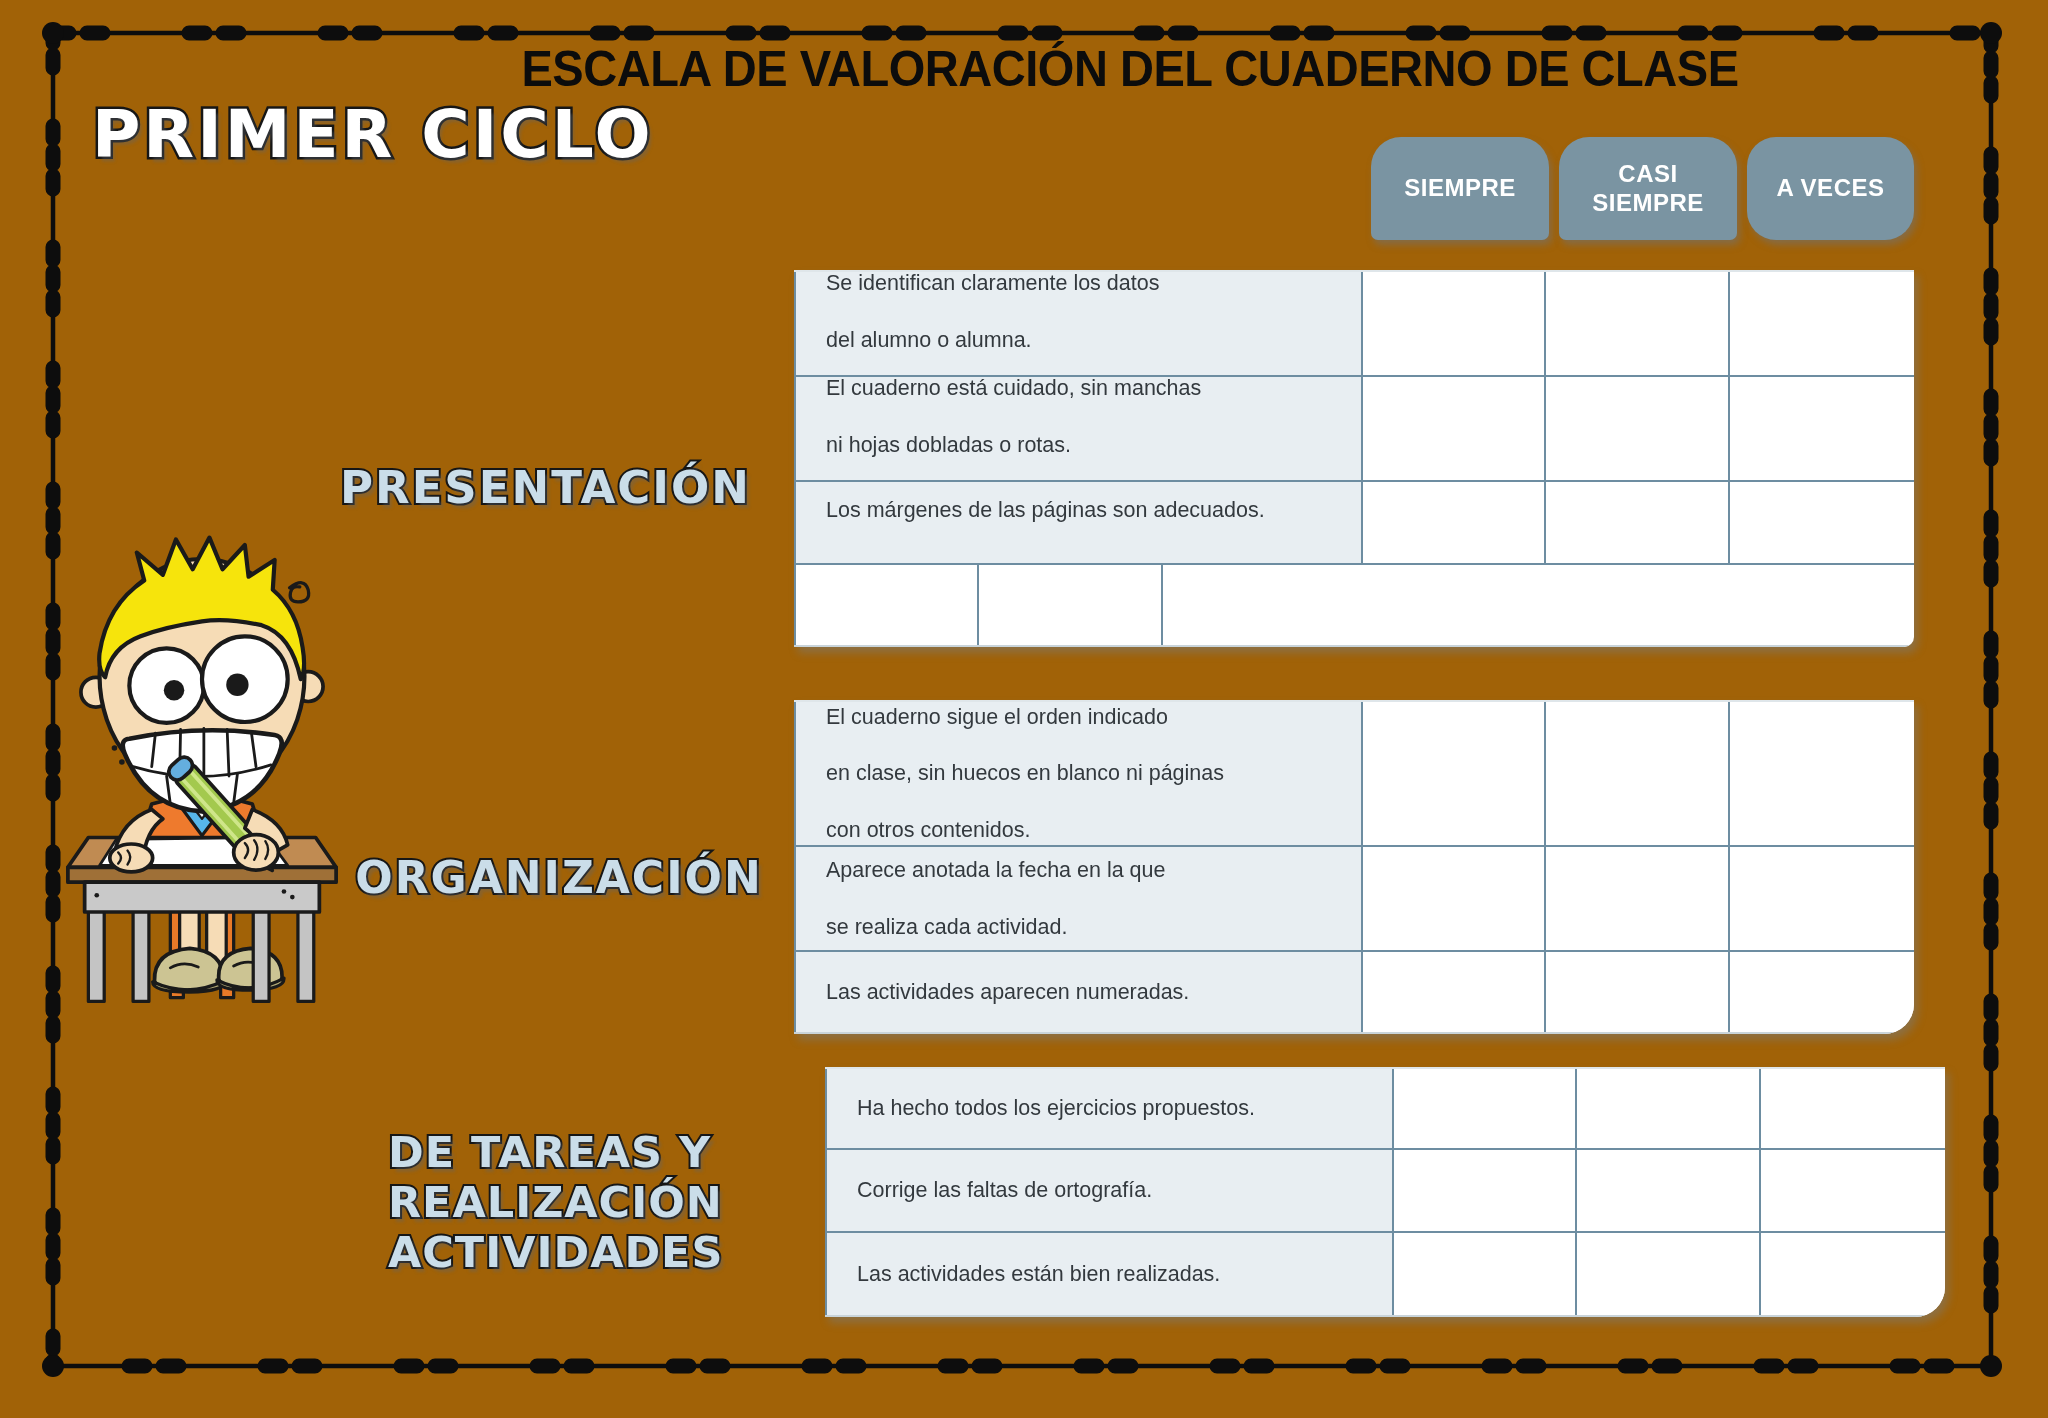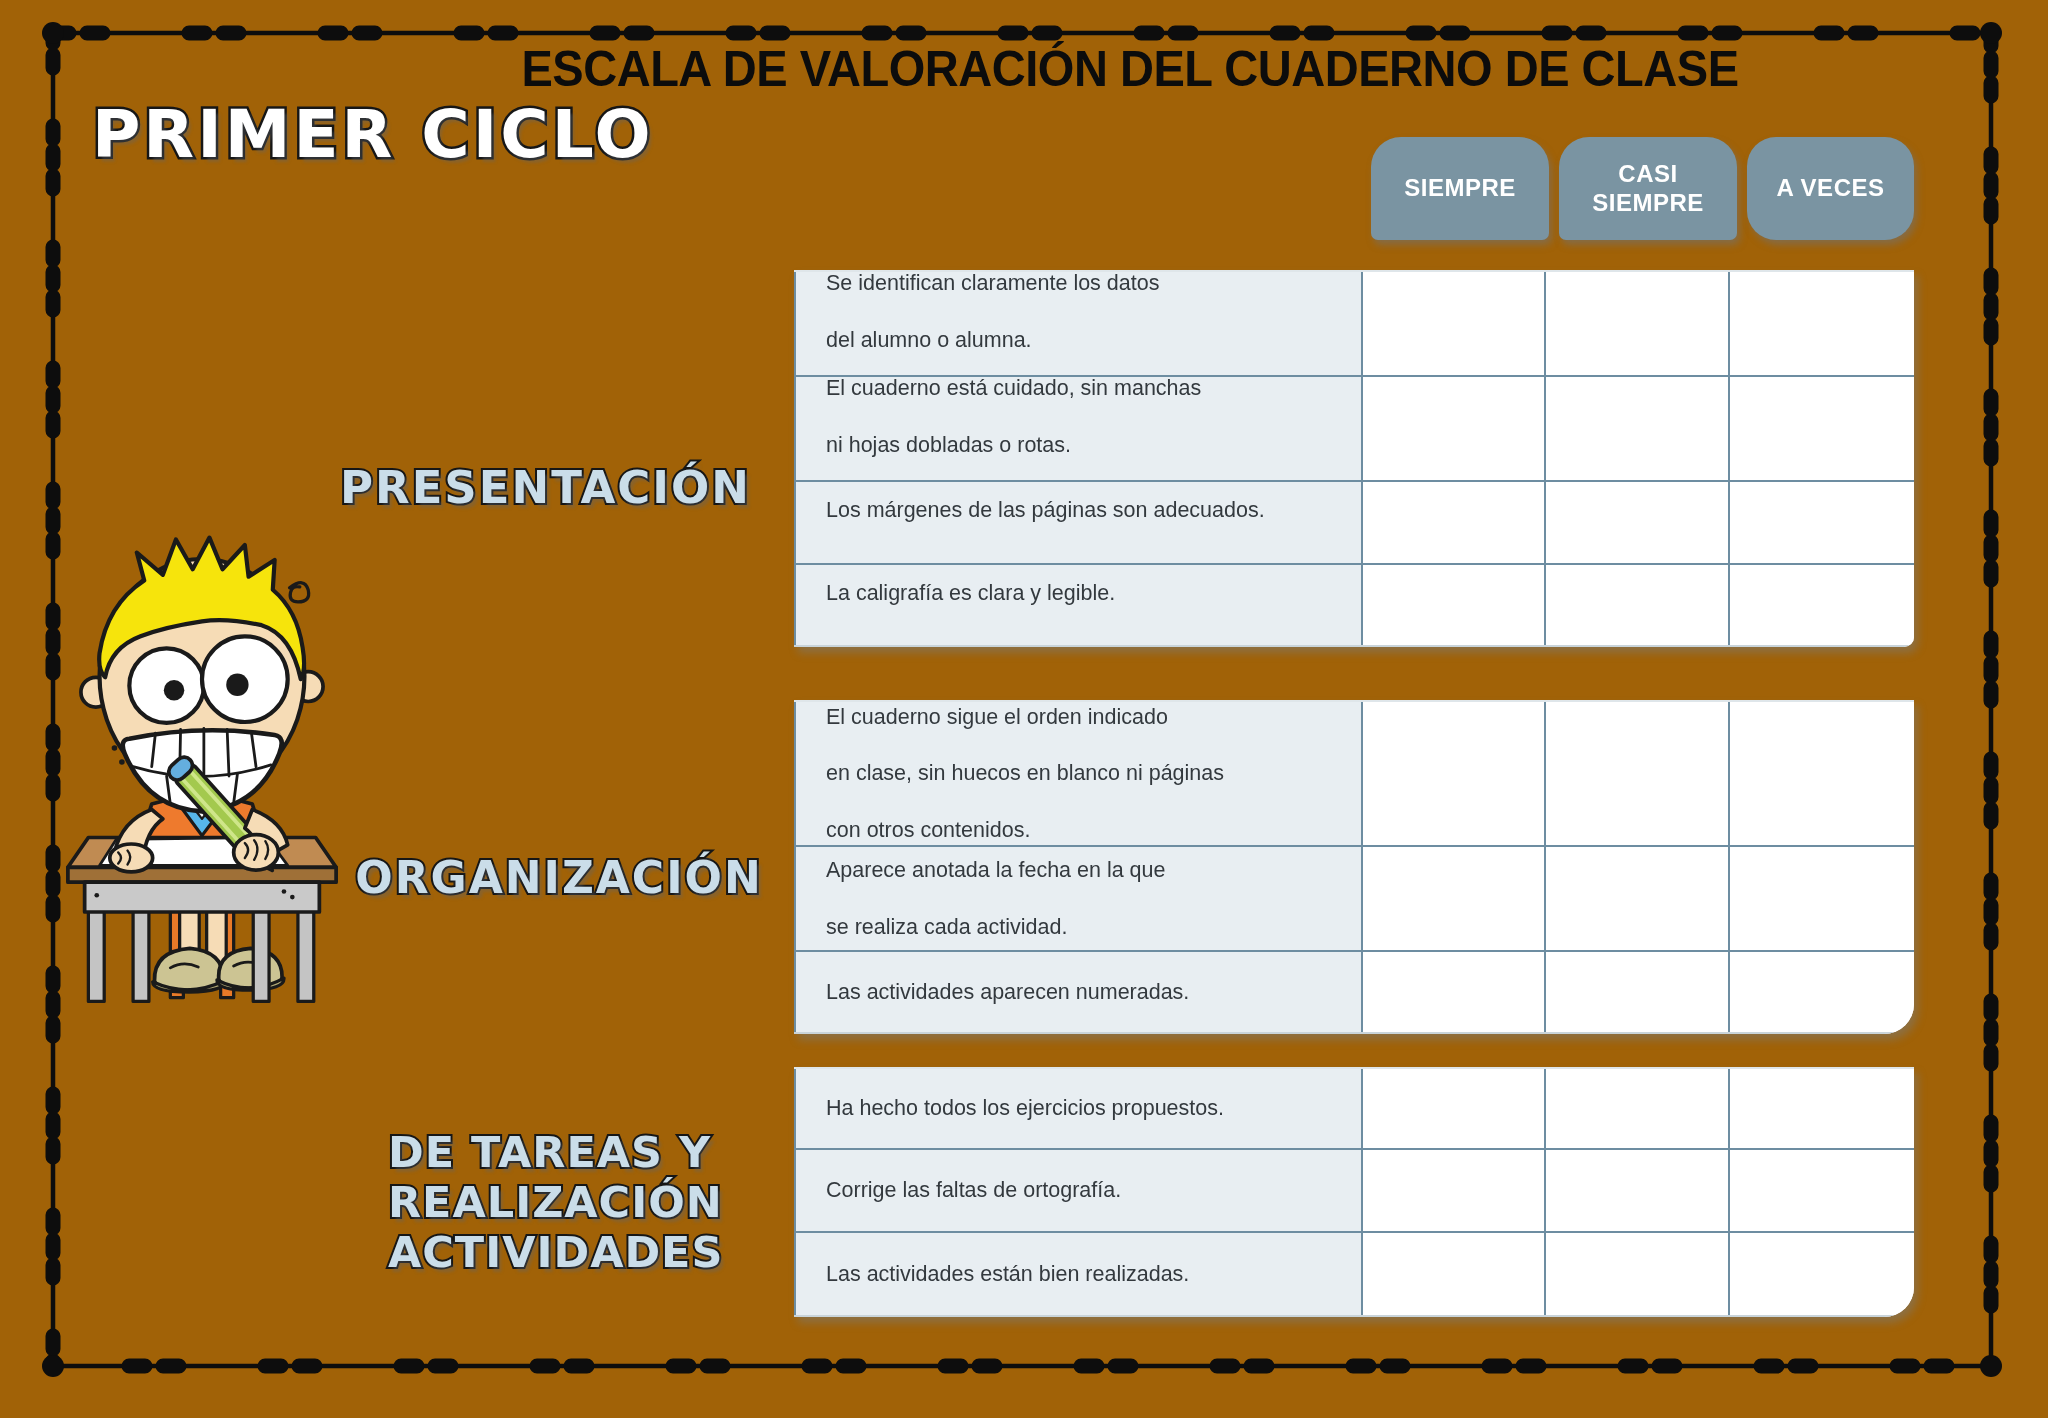--- a/index.html
+++ b/index.html
@@ -45,21 +45,21 @@
   .cell{border-left:2px solid var(--grid_line);box-sizing:border-box;gap:24px;}
   .cell.text{width:567px;background:var(--criterion_bg);display:flex;flex-direction:column;
     justify-content:center;padding-left:30px;font-size:21.5px;line-height:1.5;color:var(--body_text);}
   .cell.text span{display:block;}
   .c-a{width:183px;background:#fff;}
   .c-b{width:184px;background:#fff;}
   .c-c{width:186px;background:#fff;}
 
   #table-0{top:270px;}
   #table-1{top:700px;}
-  #table-2{top:1067px;}
+  #table-2{top:1067px;margin-left:31px;}
 
   
   #kid{position:absolute;left:62px;top:532px;}
 </style>
 </head>
 <body>
 
 <div id="stage">
 
   <svg id="border-svg" width="2048" height="1418" viewBox="0 0 2048 1418">
@@ -123,24 +123,20 @@
     <div class="trow" style="height:83px">
       <div class="cell text">
         <span>Los márgenes de las páginas son adecuados.</span>
           <span></span>
       </div>
       <div class="cell c-a"></div>
       <div class="cell c-b"></div>
       <div class="cell c-c"></div>
     </div>
     <div class="trow" style="height:82px">
-      <div class="cell text">
-        <span>La caligrafía es clara y legible.</span>
-          <span></span>
-      </div>
       <div class="cell c-a"></div>
       <div class="cell c-b"></div>
       <div class="cell c-c"></div>
     </div>
   </div>
 
   <div class="rubric-table round-br" id="table-1">
     <div class="trow" style="height:145px">
       <div class="cell text">
         <span>El cuaderno sigue el orden indicado</span>

